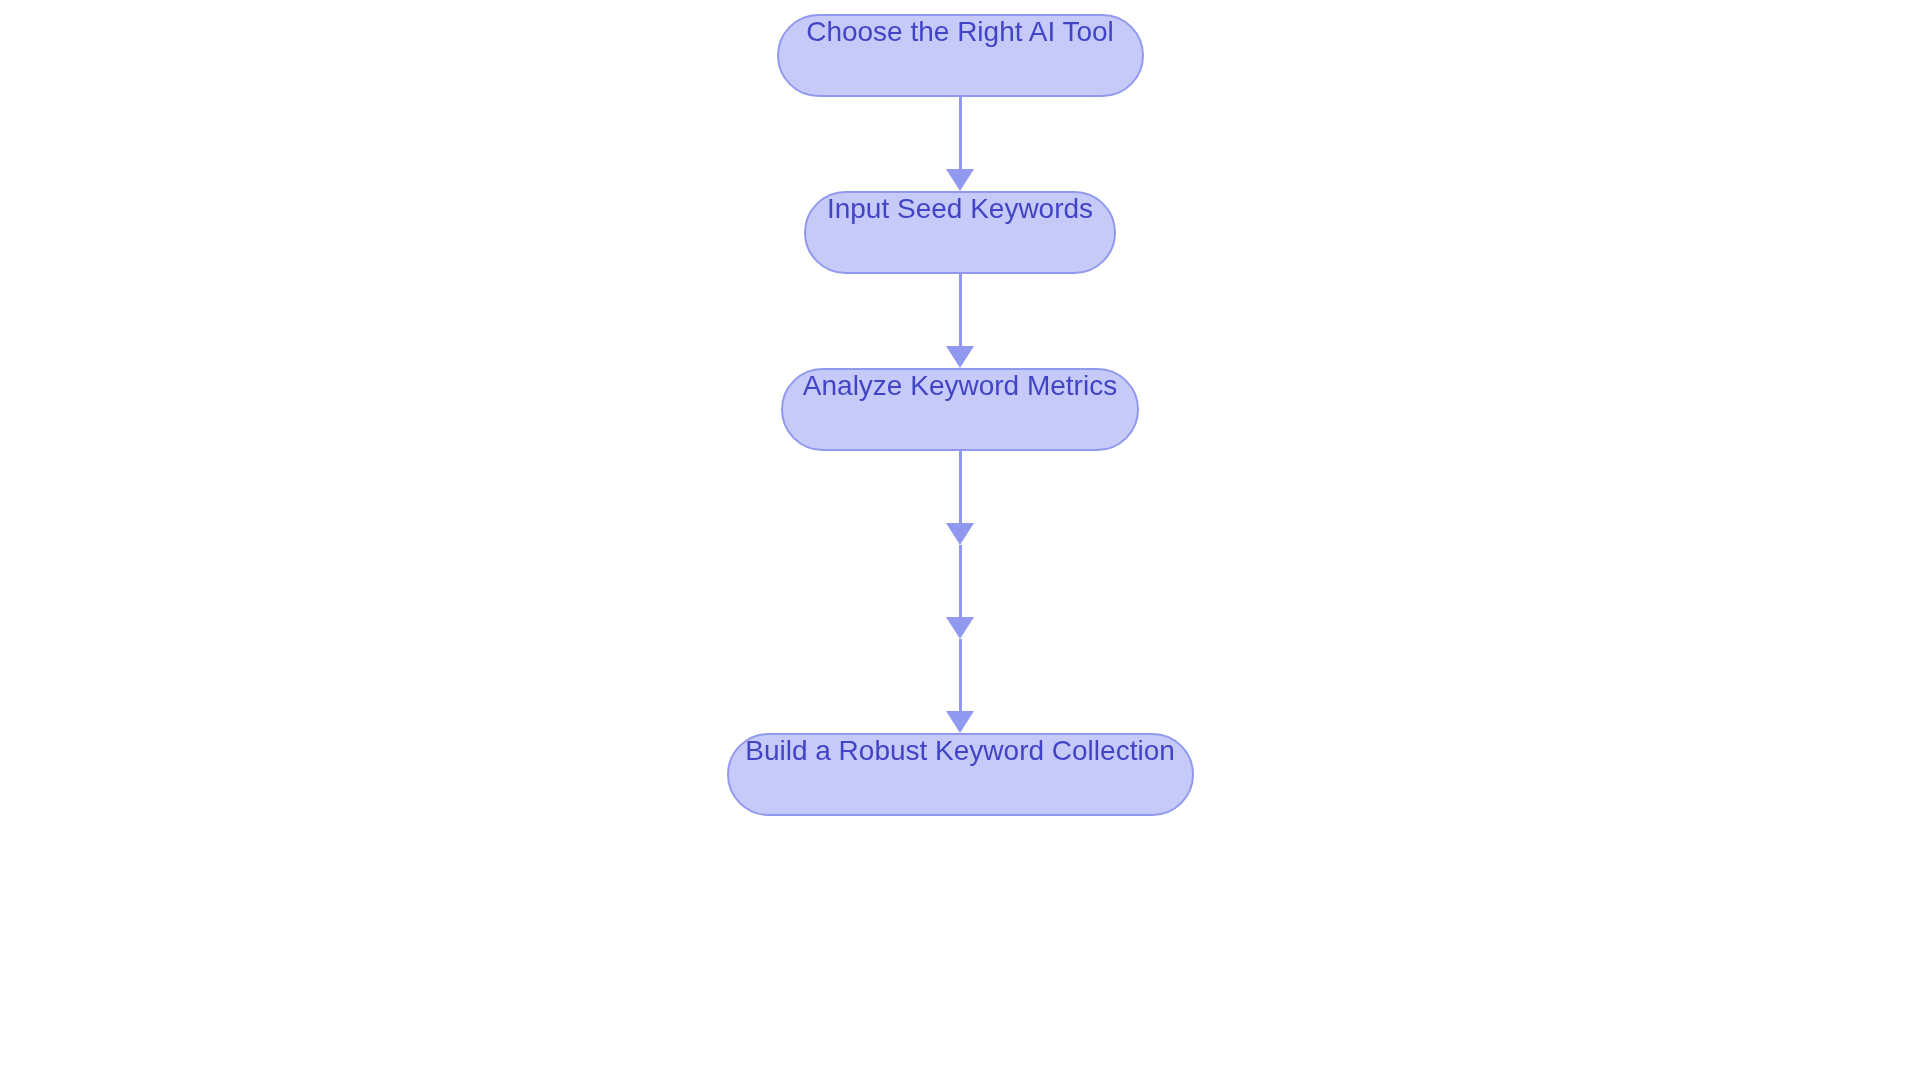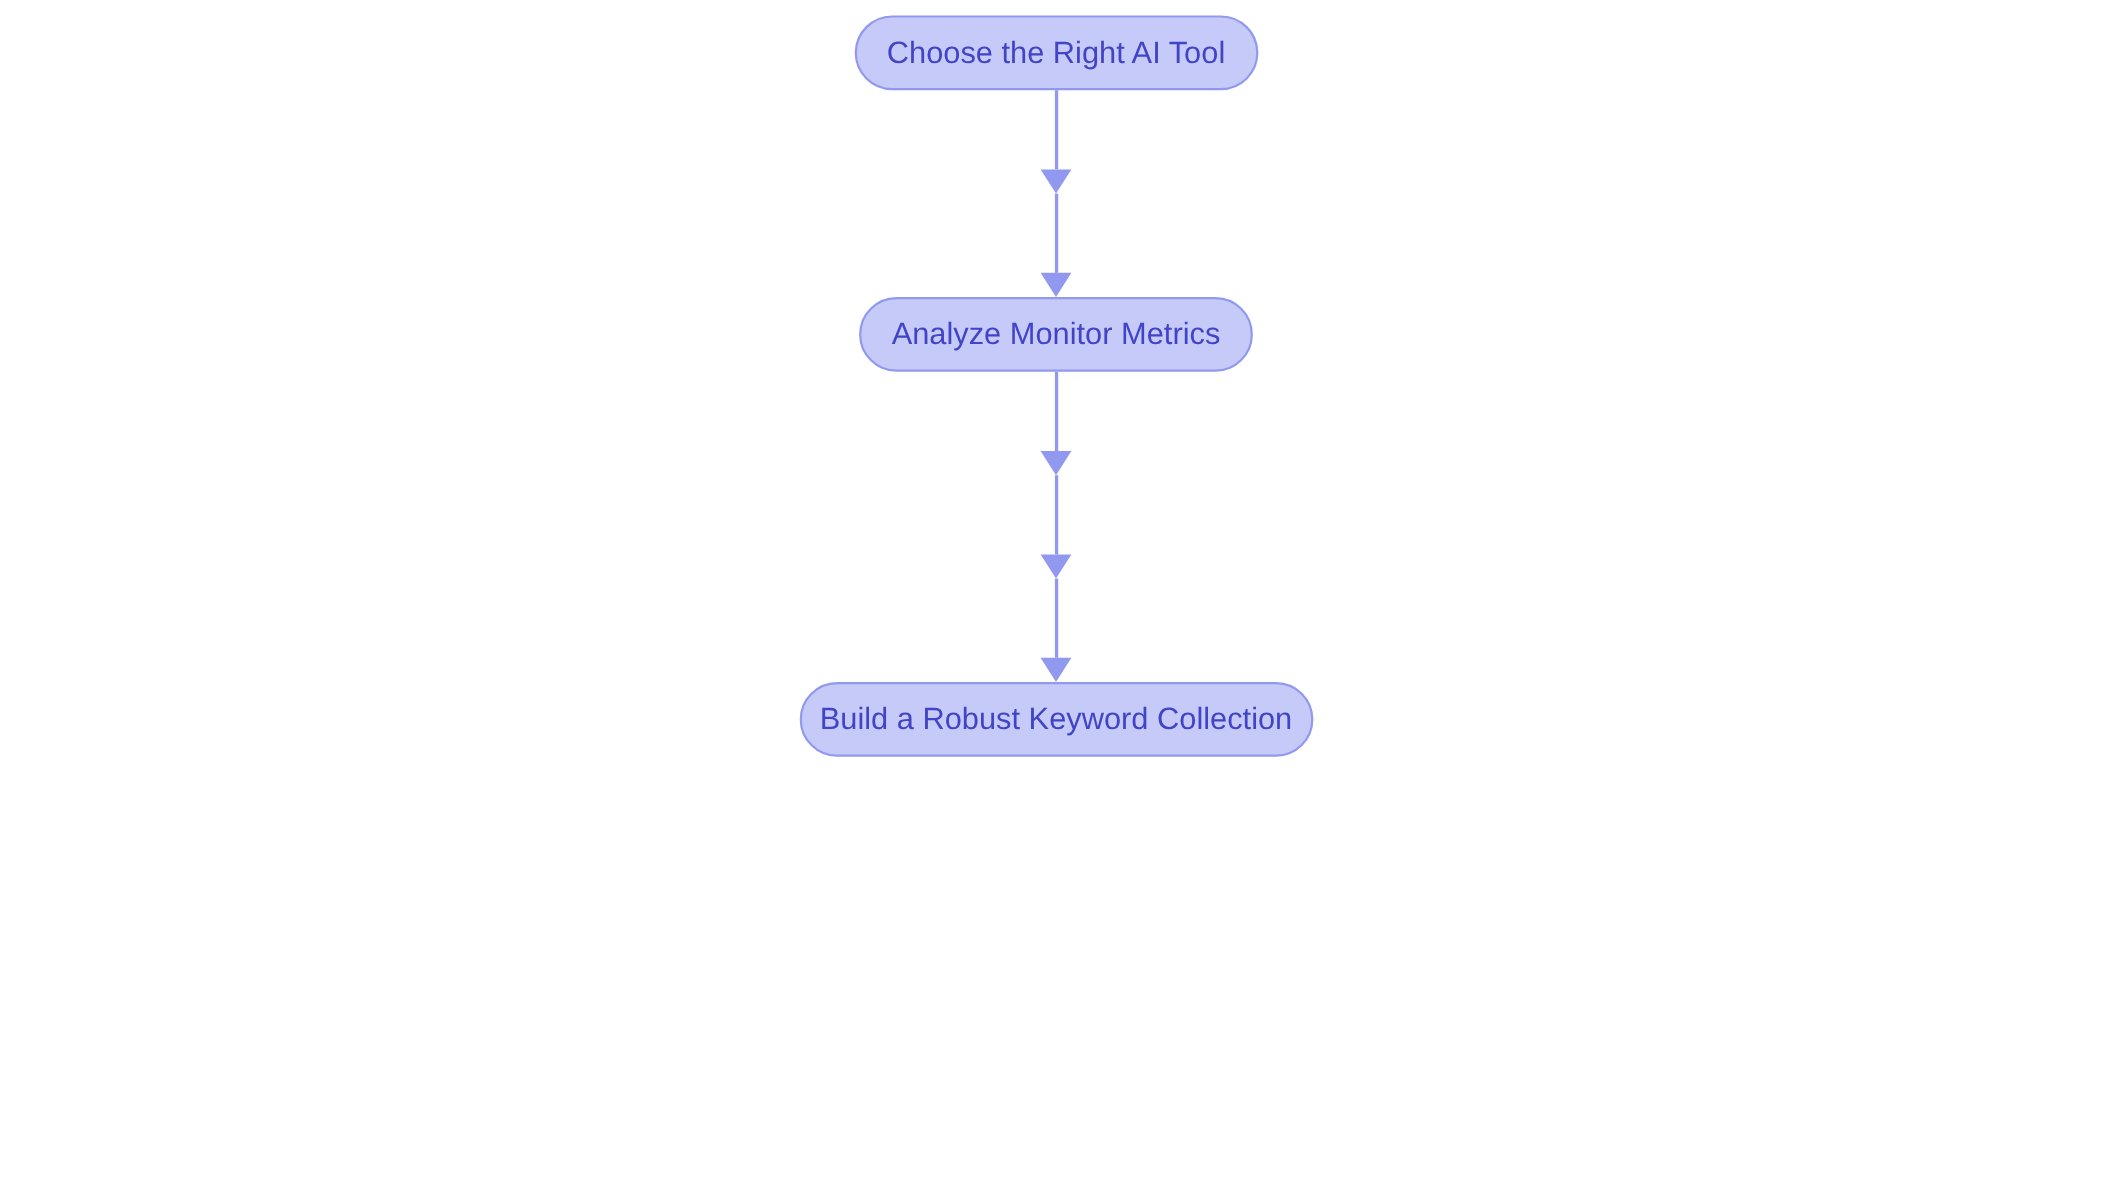--- a/index.html
+++ b/index.html
@@ -20,26 +20,26 @@
   .flowchart {
     position: absolute;
     top: 14px;
     left: 0;
     width: 1920px;
     display: flex;
     flex-direction: column;
     align-items: center;
   }
   .flow-node {
-    height: 68px;
+    height: 83px;
     background: var(--node-fill);
     border: 2px solid var(--node-border);
     border-radius: 42px;
     display: flex;
-    align-items: center;
+    align-items: flex-start;
     justify-content: center;
     flex: 0 0 auto;
   }
   .flow-node .node-label {
     color: var(--text-color);
     font-size: 28px;
     font-weight: 400;
     white-space: nowrap;
     text-align: center;
   }
@@ -77,28 +77,31 @@
 
   <div class="flow-node w1">
     <span class="node-label">Choose the Right AI Tool</span>
   </div>
 
   <div class="flow-arrow">
     <div class="arrow-line"></div>
     <div class="arrowhead-icon"></div>
   </div>
 
+  <div class="flow-node w2">
+    <span class="node-label">Input Seed Keywords</span>
+  </div>
 
   <div class="flow-arrow">
     <div class="arrow-line"></div>
     <div class="arrowhead-icon"></div>
   </div>
 
   <div class="flow-node w3">
-    <span class="node-label">Analyze Monitor Metrics</span>
+    <span class="node-label">Analyze Keyword Metrics</span>
   </div>
 
   <div class="flow-arrow">
     <div class="arrow-line"></div>
     <div class="arrowhead-icon"></div>
   </div>
 
 
   <div class="flow-arrow">
     <div class="arrow-line"></div>

